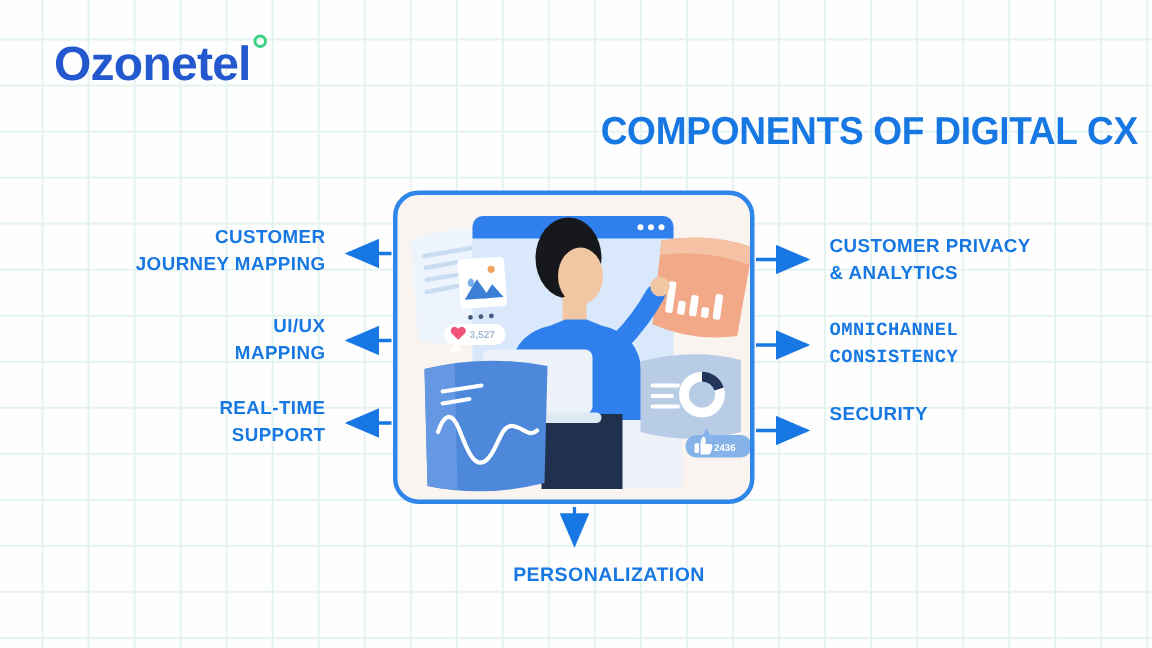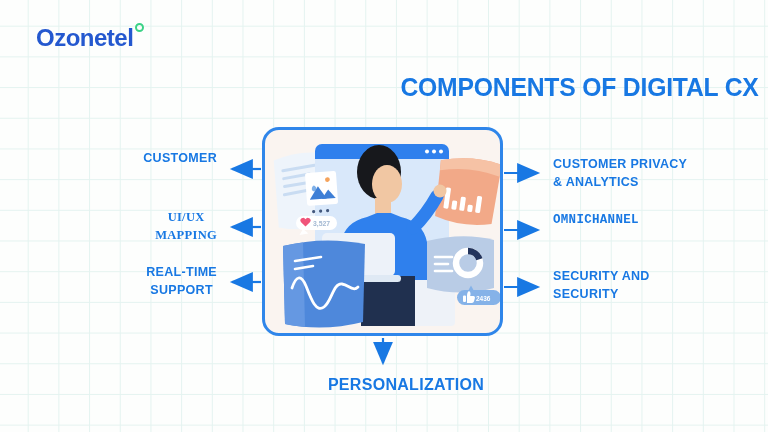--- a/index.html
+++ b/index.html
@@ -11,21 +11,21 @@
     background-image:
       linear-gradient(to right, #e4f3f0 1px, transparent 1px),
       linear-gradient(to bottom, #e4f3f0 1px, transparent 1px);
     background-size:30.7px 30.7px;
     background-position:-3px -5px;
   }
 
   
   .logo { position:absolute; left:36px; top:26px; display:flex; align-items:flex-start; }
   .logo-text {
-    color:#2458cf; font-size:24px; font-weight:bold; letter-spacing:-0.5px; line-height:1;
+    color:#2458cf; font-size:32px; font-weight:bold; letter-spacing:-0.5px; line-height:1;
   }
   .logo-ring {
     width:9px; height:9px; border:2.5px solid #3bd286; border-radius:50%;
     margin-left:2px; margin-top:-3px; display:inline-block;
   }
 
   
   .title-wrap { position:absolute; left:0; right:0; top:72px; text-align:right; }
   .title {
     display:inline-block; color:#1878e3; font-size:26px; font-weight:bold;
@@ -41,26 +41,26 @@
   .card svg { display:block; }
 
   
   svg.arrows { position:absolute; left:0; top:0; pointer-events:none; }
 
   
   .lbl {
     position:absolute; color:#1878e3; font-weight:bold; font-size:12.5px;
     line-height:1.42; letter-spacing:0.3px;
   }
-  .lbl.left  { right:551px; text-align:center; }
+  .lbl.left  { right:551px; text-align:right; }
   .lbl.right { left:553px;  text-align:left; }
   .lbl.bottom{ left:0; right:0; text-align:center; }
-  .l1 { top:150px; } .l2 { top:209px;font-family:Liberation Serif, serif; } .l3 { top:264px;margin-left:24px; }
+  .l1 { top:150px; } .l2 { top:209px; } .l3 { top:264px;margin-left:24px; }
   .r1 { top:156px; } .r2 { top:212px;font-family:Liberation Mono, monospace; } .r3 { top:268px; }
-  .b1 { top:374px; font-size:16px;padding-left:44px; }
+  .b1 { top:374px; font-size:13px;padding-left:44px; }
 </style>
 </head>
 <body>
 
 <div class="logo">
   <span class="logo-text">Ozonetel</span>
   <span class="logo-ring"></span>
 </div>
 
 <div class="title-wrap">
@@ -174,35 +174,36 @@
     <line x1="261" y1="282" x2="232" y2="282" marker-end="url(#ah)"></line>
     <line x1="504" y1="173" x2="538" y2="173" marker-end="url(#ah)"></line>
     <line x1="504" y1="230" x2="538" y2="230" marker-end="url(#ah)"></line>
     <line x1="504" y1="287" x2="538" y2="287" marker-end="url(#ah)"></line>
     <line x1="383" y1="338" x2="383" y2="363" marker-end="url(#ah)"></line>
   </g>
 </svg>
 
 <div class="lbl left l1">
   <div>CUSTOMER</div>
+  <div>JOURNEY MAPPING</div>
 </div>
 <div class="lbl left l2">
   <div>UI/UX</div>
   <div>MAPPING</div>
 </div>
 <div class="lbl left l3">
   <div>REAL-TIME</div>
   <div>SUPPORT</div>
 </div>
 
 <div class="lbl right r1">
   <div>CUSTOMER PRIVACY</div>
   <div>&amp; ANALYTICS</div>
 </div>
 <div class="lbl right r2">
   <div>OMNICHANNEL</div>
+  <div>CONSISTENCY</div>
 </div>
 <div class="lbl right r3">
-  <div>SECURITY AND</div>
   <div>SECURITY</div>
 </div>
 
 <div class="lbl bottom b1">PERSONALIZATION</div>
 
 </body></html>

